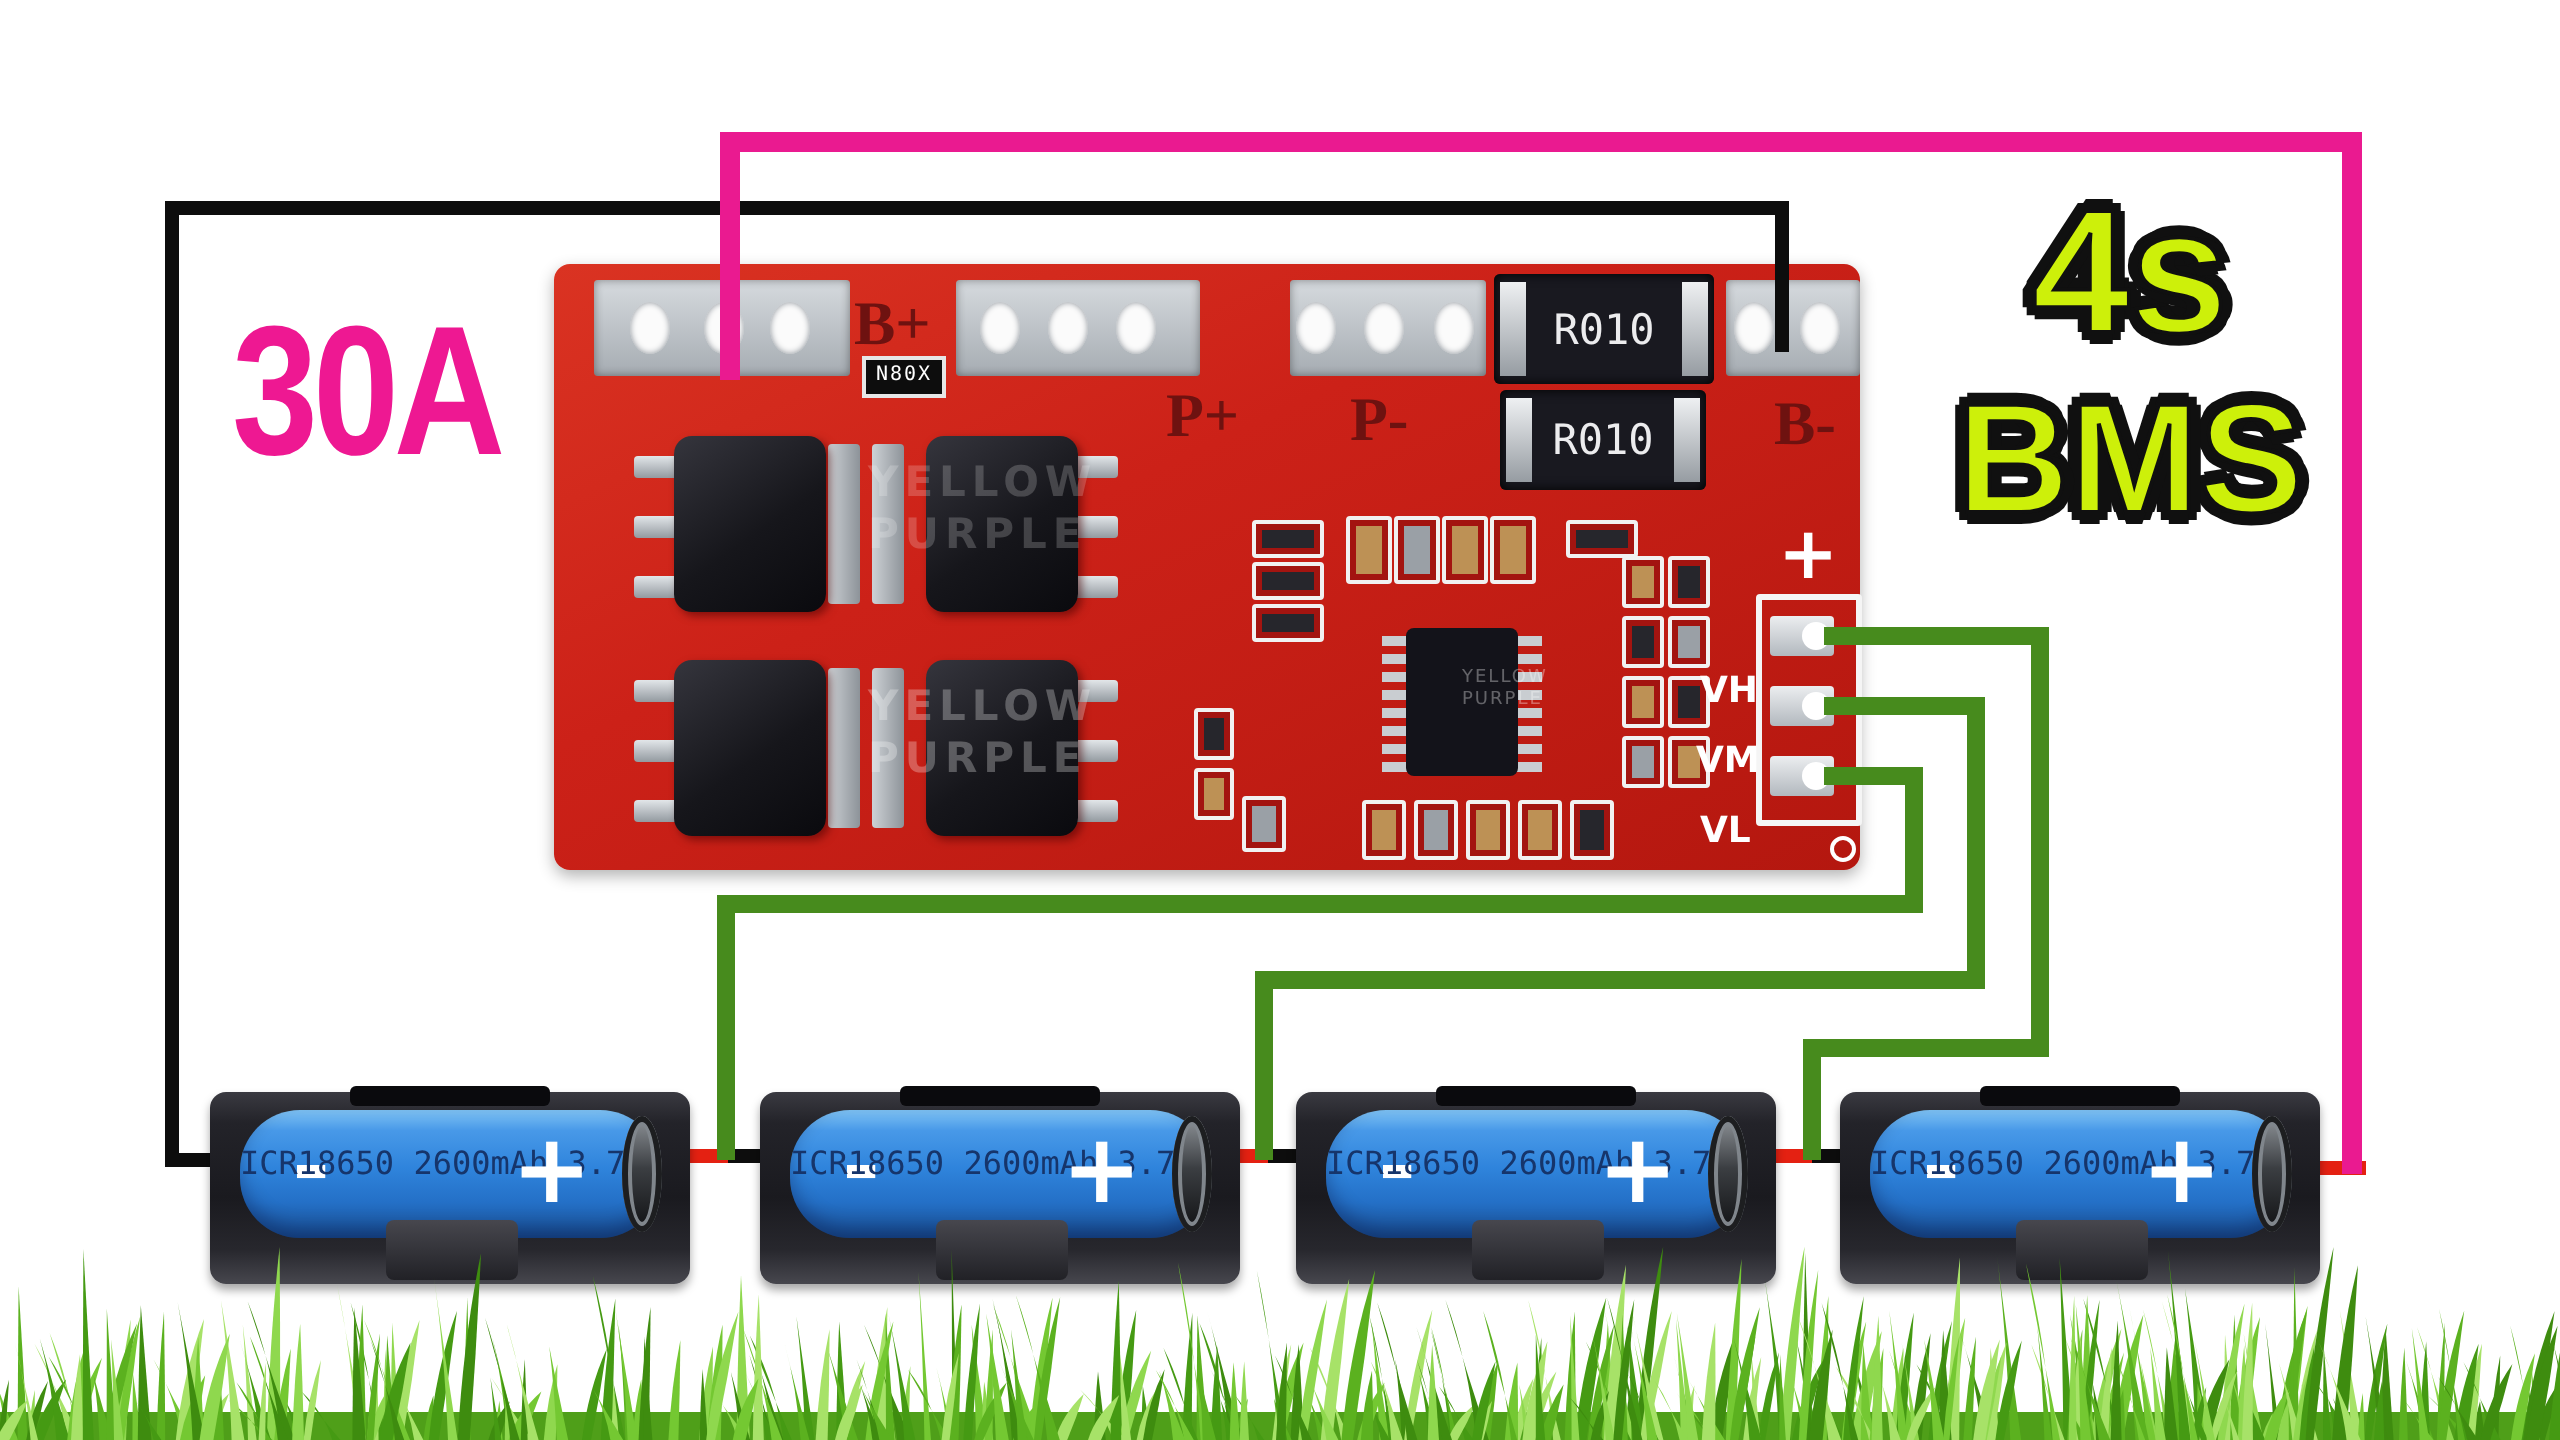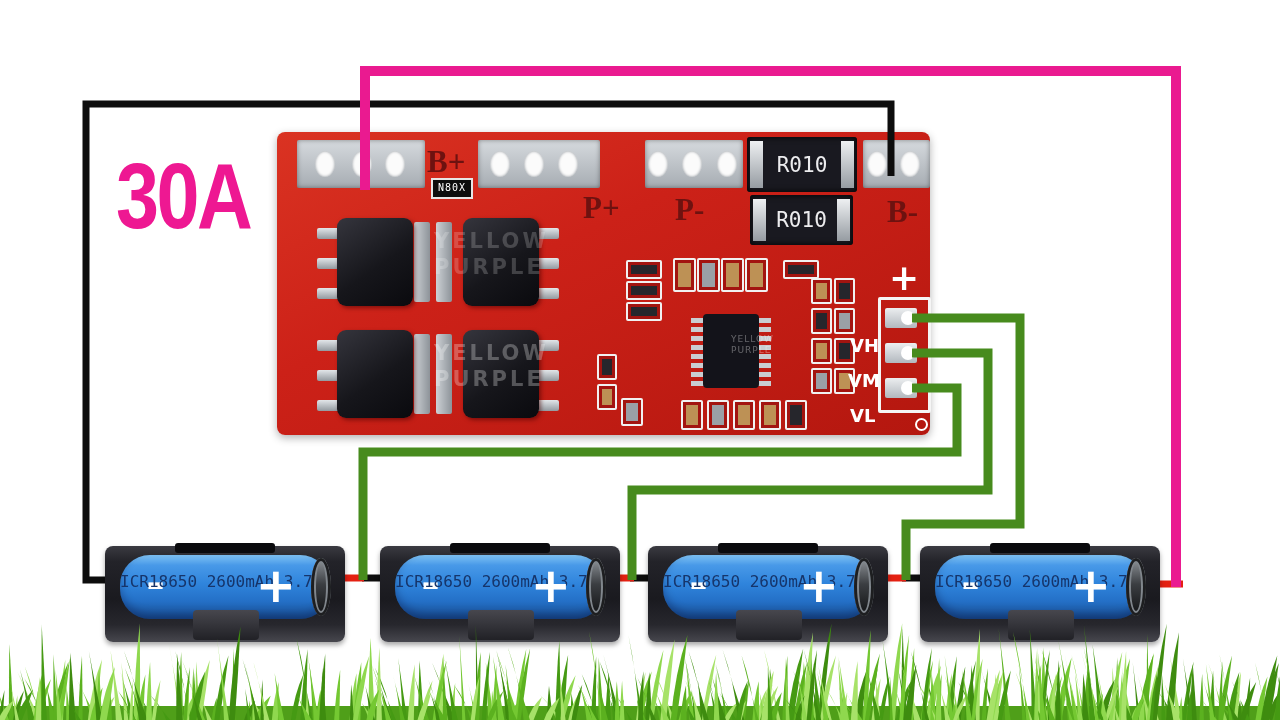--- a/index.html
+++ b/index.html
@@ -685,13 +685,15 @@
     <path d="M703.5,104 Q699.8,66.2 688.6,35.3 Q697.9,69.7 708.7,104 Z" fill="#3e8c0f"></path>
     <path d="M966.6,104 Q965.4,76.4 962.1,53.7 Q966.9,78.9 972.2,104 Z" fill="#74c832"></path>
     <path d="M736.0,104 Q738.9,82.3 747.8,64.6 Q744.8,84.3 740.8,104 Z" fill="#459a13"></path>
     <path d="M816.5,104 Q813.3,65.0 803.6,33.0 Q811.8,68.5 821.2,104 Z" fill="#3e8c0f"></path>
     <path d="M400.3,104 Q398.3,77.6 392.3,55.9 Q398.1,80.0 404.7,104 Z" fill="#5bb11f"></path>
     <path d="M353.1,104 Q357.2,68.8 369.2,39.9 Q364.2,72.0 357.6,104 Z" fill="#8fd84e"></path>
   </svg>
 
 <div id="label-30a">30A</div>
 <div id="label-right">
+  <div class="outlined l1">4s</div>
+  <div class="outlined l2">BMS</div>
 </div>
 
 </body></html>

